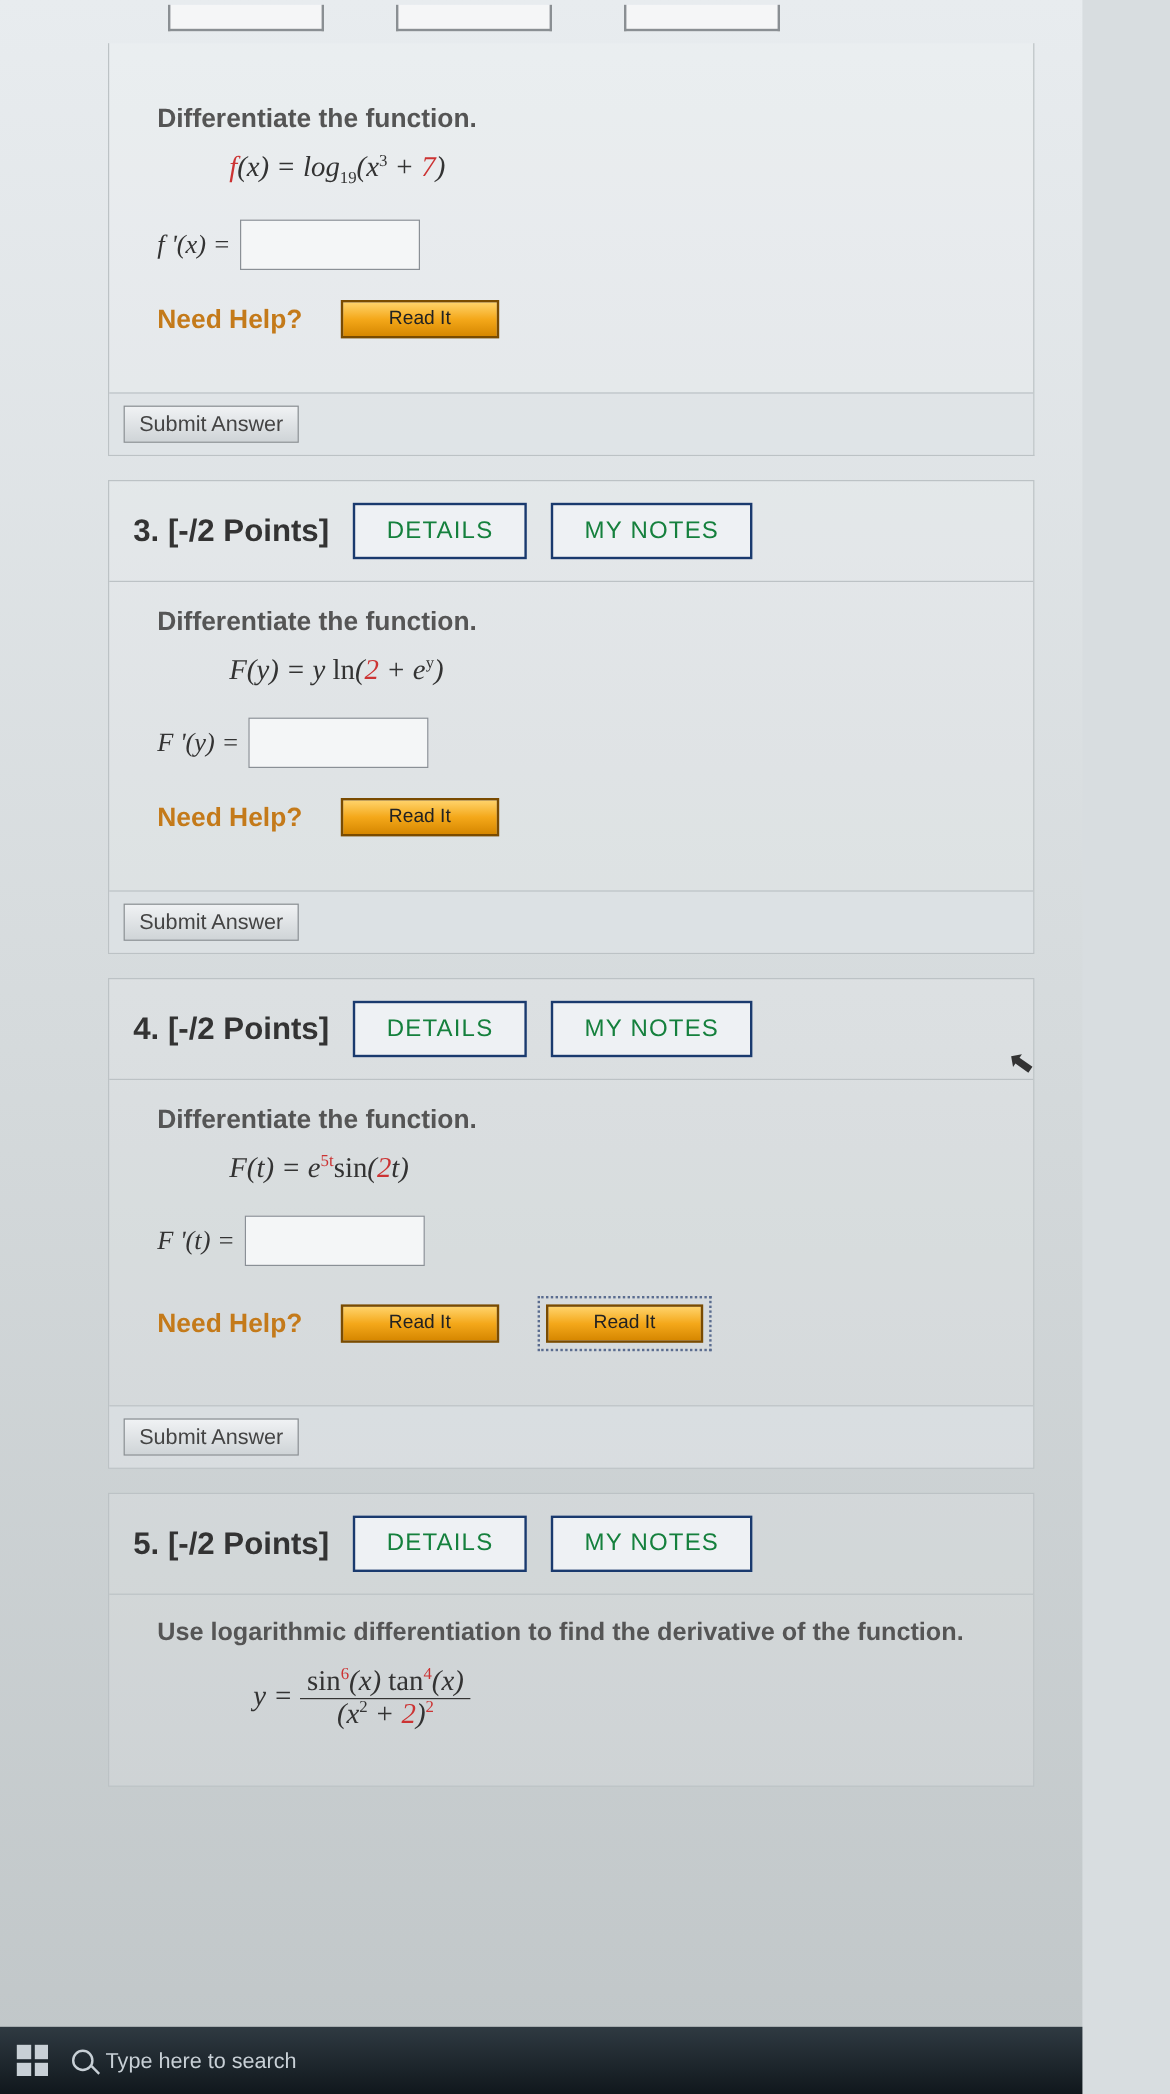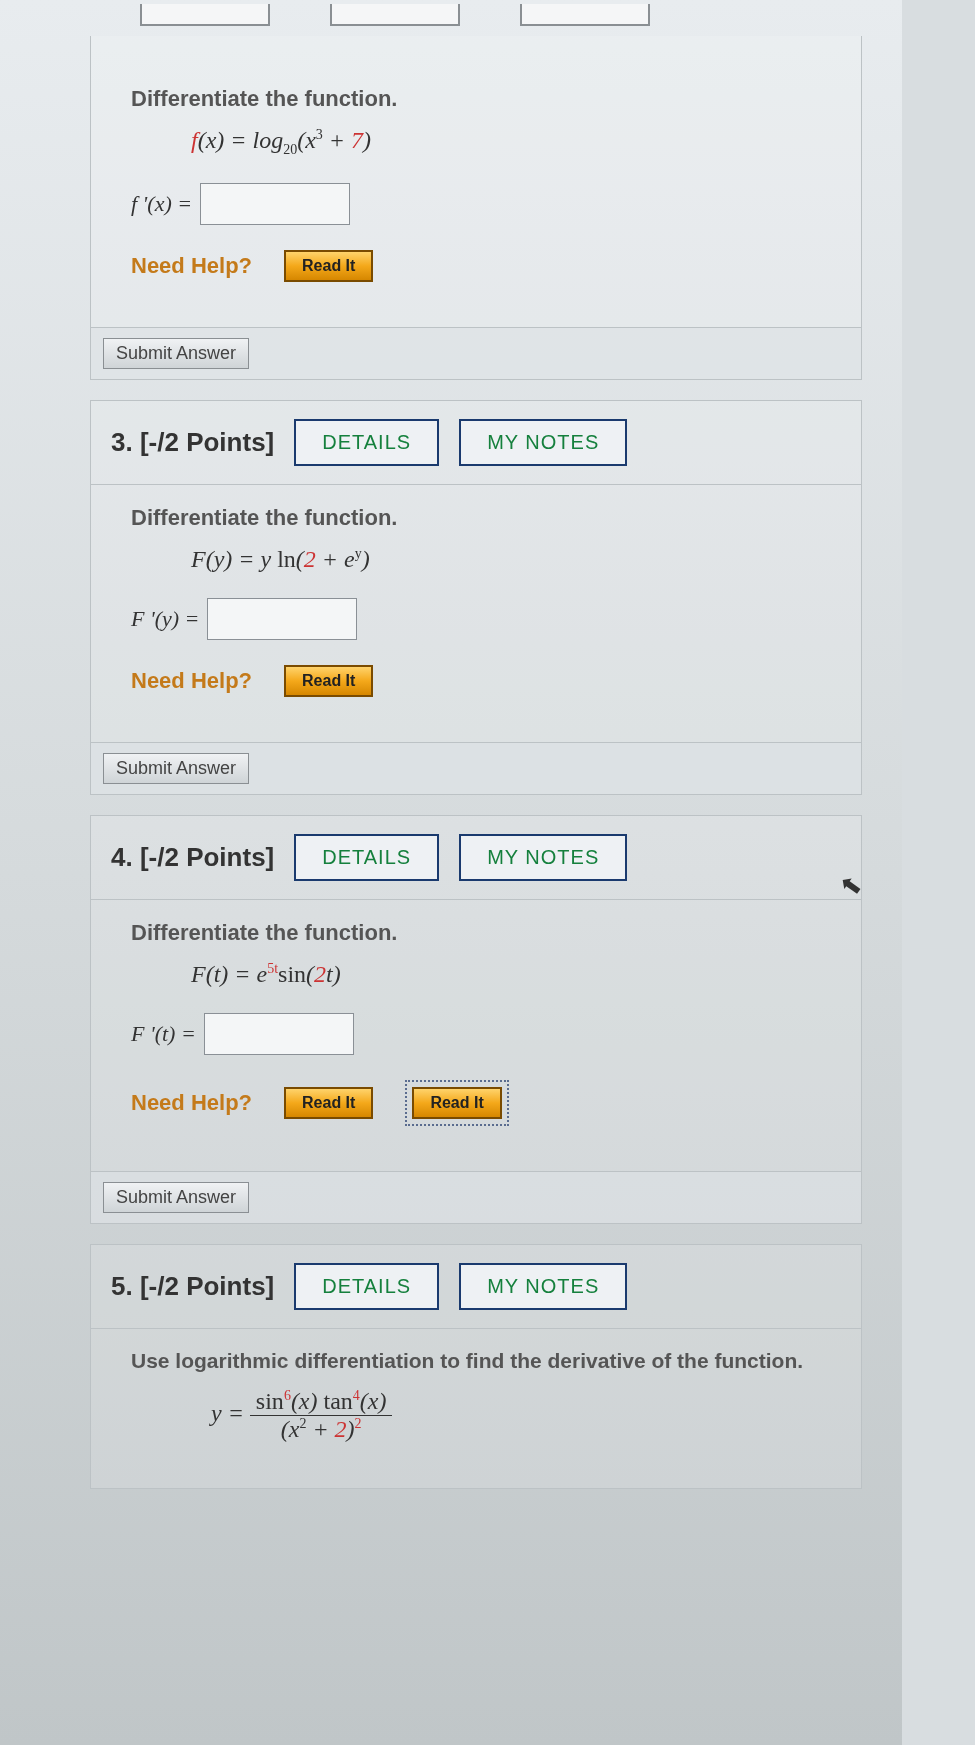--- a/index.html
+++ b/index.html
@@ -19,21 +19,21 @@
   .formula .frac .num { display:block; border-bottom: 1.5px solid #333; padding: 0 6px; }
   .formula .frac .den { display:block; padding: 0 6px; }
 
   .answer-line { display:flex; align-items:center; margin: 5px 0 25px 0; }
   .answer-label { font-family:"Times New Roman",serif; font-style: italic; font-size: 22px; margin-right: 8px; }
   .answer-box { width: 150px; height: 42px; border: 1.5px solid #8a9096; background: #f4f6f7; }
 
   .help-row { display:flex; align-items:center; margin: 10px 0 25px 0; gap: 32px; }
   .help-label { color: #c47a1a; font-weight: bold; font-size: 22px; }
   .read-btn, .watch-btn {
-    display:inline-block; padding: 5px 16px; font-size: 16px; font-weight: bold;
+    display:inline-block; padding: 5px 38px; font-size: 16px; font-weight: normal;
     border: 2px solid #7a4b00; color:#222; cursor: pointer;
     background: linear-gradient(180deg,#ffd36b 0%, #f4a81a 50%, #d68700 100%);
   }
   .watch-wrapper { padding: 5px; border: 2px dotted #5a6c8f; }
 
   .submit-bar { border-top: 1px solid #bcc2c5; background: rgba(220,225,228,0.6); padding: 10px 12px; }
   .submit-btn {
     padding: 4px 12px; font-size: 18px; color:#444;
     border: 1.5px solid #8a8f93; background: linear-gradient(180deg,#f0f2f4,#cfd4d7); cursor:pointer;
   }
@@ -70,21 +70,21 @@
 
   <div class="top-frag">
     <div class="tf"></div>
       <div class="tf"></div>
       <div class="tf"></div>
   </div>
 
   <div class="section section-first">
     <div class="q-body">
       <div class="prompt">Differentiate the function.</div>
-      <div class="formula"><span class="red">f</span>(x) = log<span class="sub">20</span>(x<span class="sup">3</span> + <span class="red">7</span>)</div>
+      <div class="formula"><span class="red">f</span>(x) = log<span class="sub">19</span>(x<span class="sup">3</span> + <span class="red">7</span>)</div>
       <div class="answer-line">
         <span class="answer-label">f '(x) =</span>
         <input class="answer-box" style="">
       </div>
       <div class="help-row">
         <span class="help-label">Need Help?</span>
         <button class="read-btn">Read It</button>
       </div>
     </div>
     <div class="submit-bar">
@@ -154,14 +154,26 @@
       </span>
       <button class="hdr-btn">DETAILS</button>
       <button class="hdr-btn">MY NOTES</button>
     </div>
     <div class="q-body">
       <div class="prompt" style="font-size:21px;">Use logarithmic differentiation to find the derivative of the function.</div>
       <div class="formula" style="margin-left:80px;">y = <span class="frac"><span class="num"><span class="rm">sin</span><span class="sup red">6</span>(x) <span class="rm">tan</span><span class="sup red">4</span>(x)</span><span class="den">(x<span class="sup">2</span> + <span class="red">2</span>)<span class="sup red">2</span></span></span></div>
     </div>
   </div>
 
+  <div class="taskbar">
+    <div class="start-tiles">
+      <div></div>
+        <div></div>
+        <div></div>
+        <div></div>
+    </div>
+    <div class="search-pill">
+      <span class="mag"></span>
+      <span>Type here to search</span>
+    </div>
+  </div>
 
 </div>
 
 </body></html>

